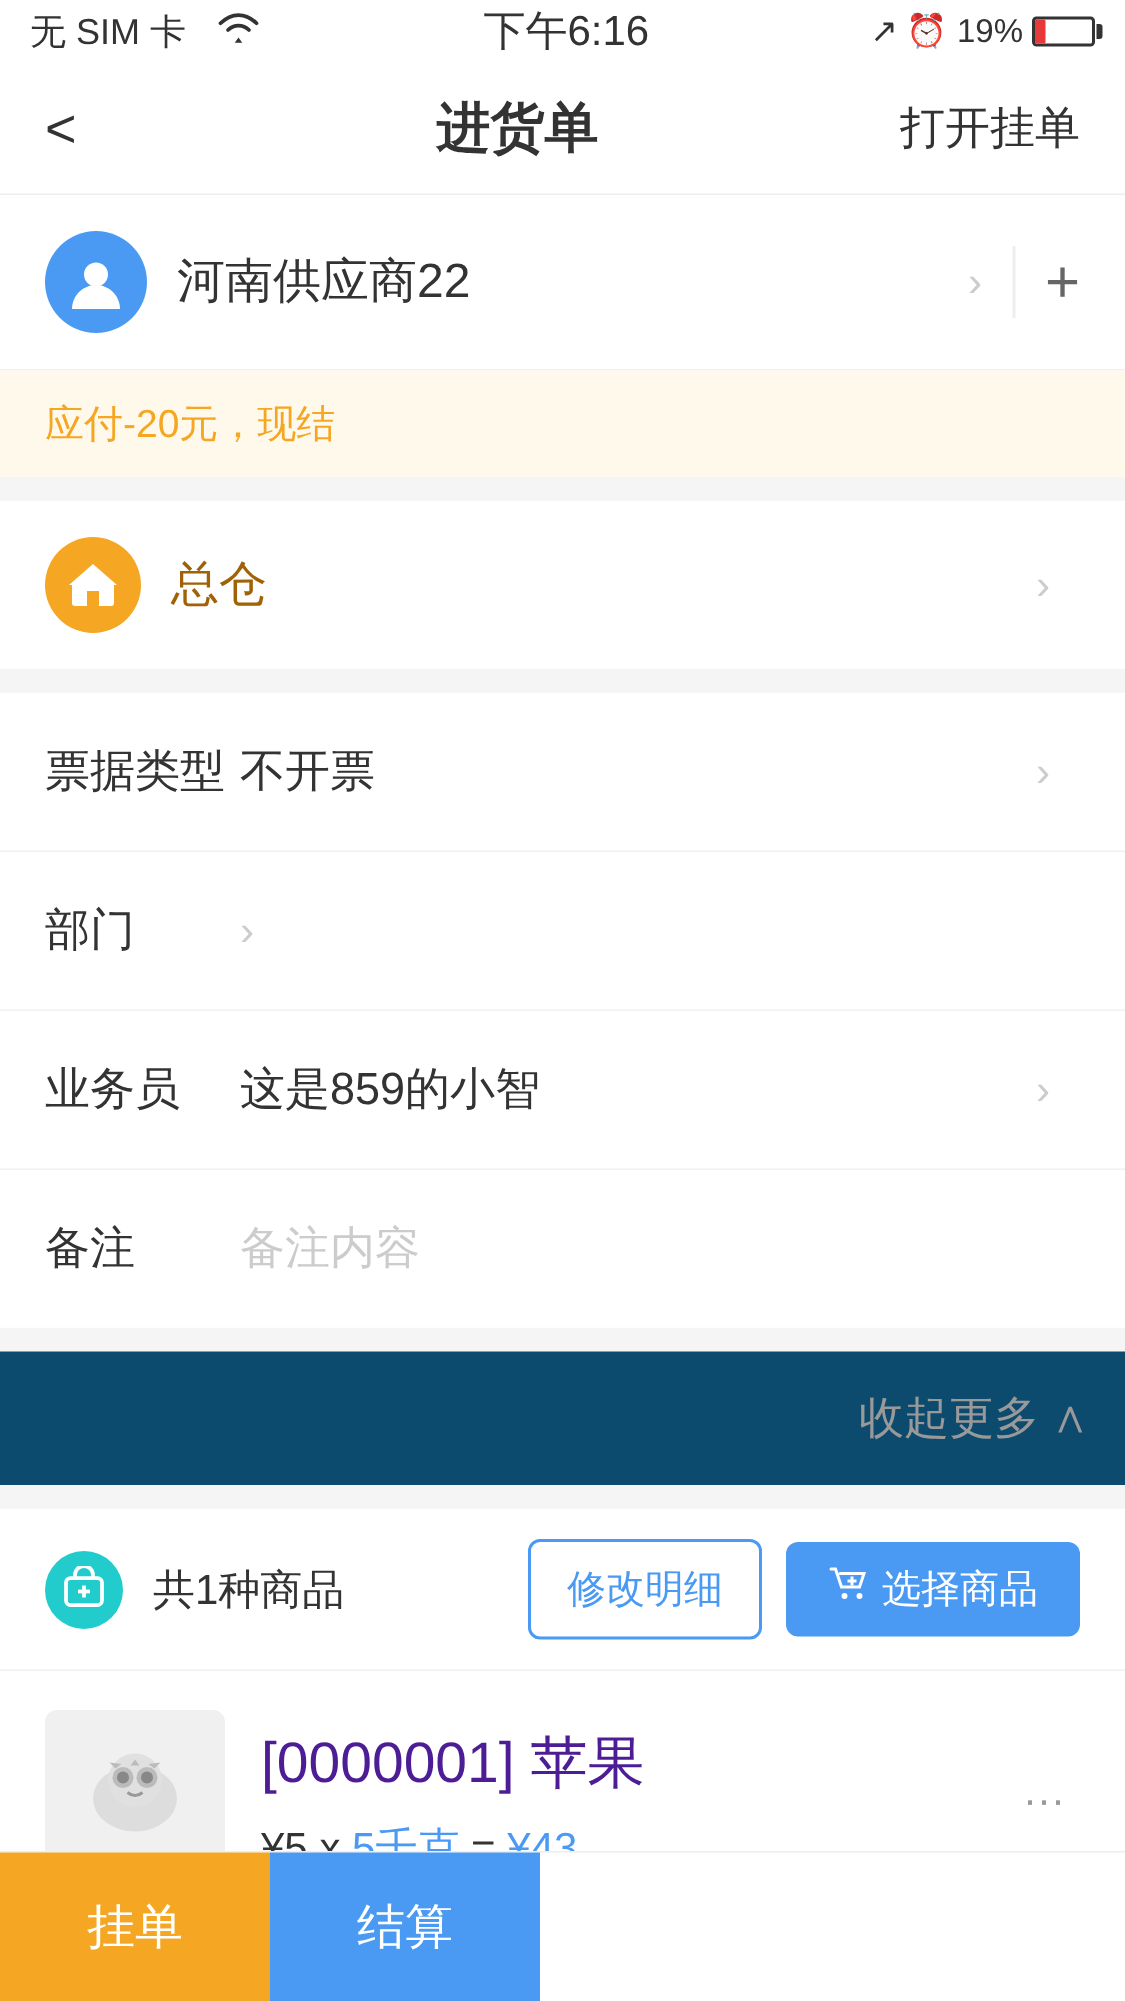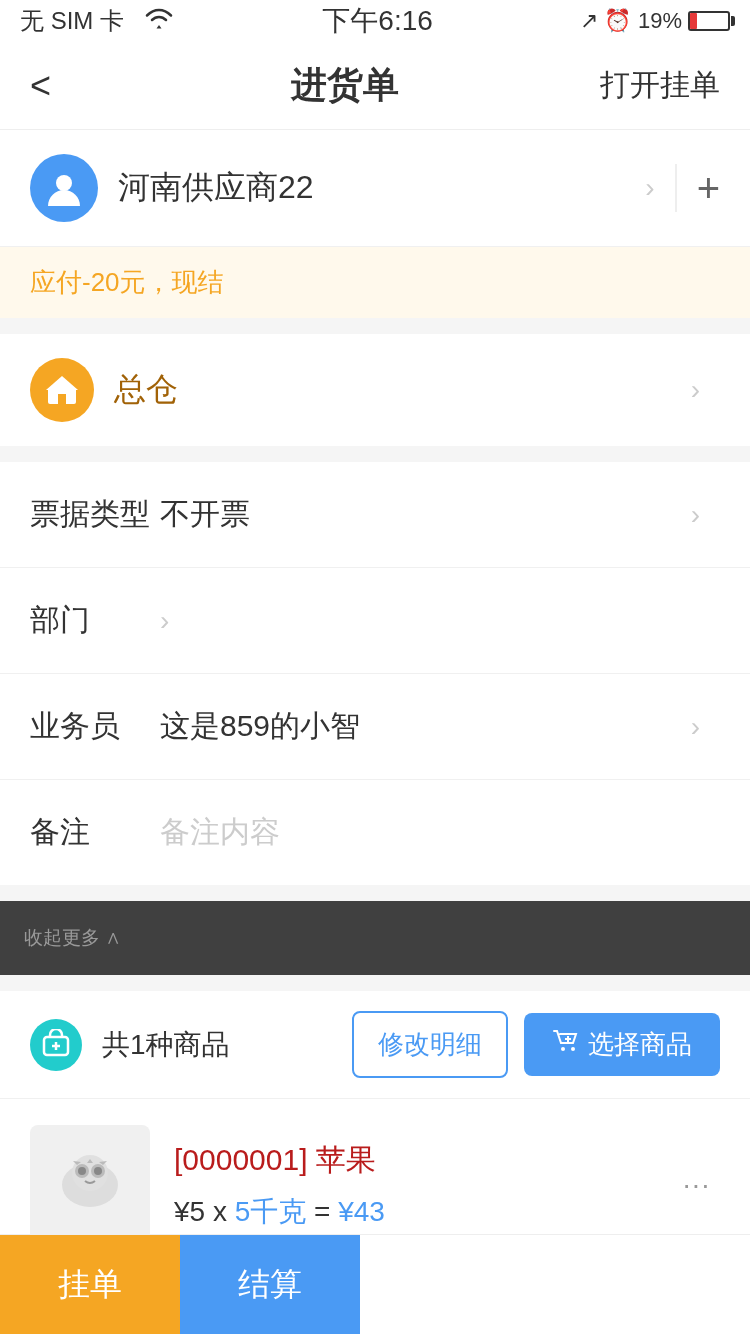--- a/index.html
+++ b/index.html
@@ -155,26 +155,26 @@
       color: #333;
     }
     .form-placeholder {
       flex: 1;
       font-size: 30px;
       color: #ccc;
     }
 
     
     .collapse-row {
-      background: #404040;
-      display: flex;
-      align-items: center;
-      justify-content: flex-start;
+      background: #0c4a6e;
+      display: flex;
+      align-items: center;
+      justify-content: flex-end;
       padding: 24px;
-      font-size: 19px;
+      font-size: 30px;
       color: #999;
       cursor: pointer;
     }
 
     
     .products-header {
       background: #fff;
       display: flex;
       align-items: center;
       padding: 20px 30px;
@@ -228,22 +228,22 @@
       display: flex; align-items: center; justify-content: center;
       margin-right: 24px;
       flex-shrink: 0;
     }
     .owl-icon {
       font-size: 48px;
       color: #ccc;
     }
     .product-info { flex: 1; }
     .product-name {
-      font-size: 30px;
-      color: #b91c1c;
+      font-size: 38px;
+      color: #4c1d95;
       margin-bottom: 12px;
     }
     .product-price {
       font-size: 28px;
       color: #333;
     }
     .price-highlight { color: #4a9af4; }
     .product-more {
       font-size: 28px;
       color: #999;

